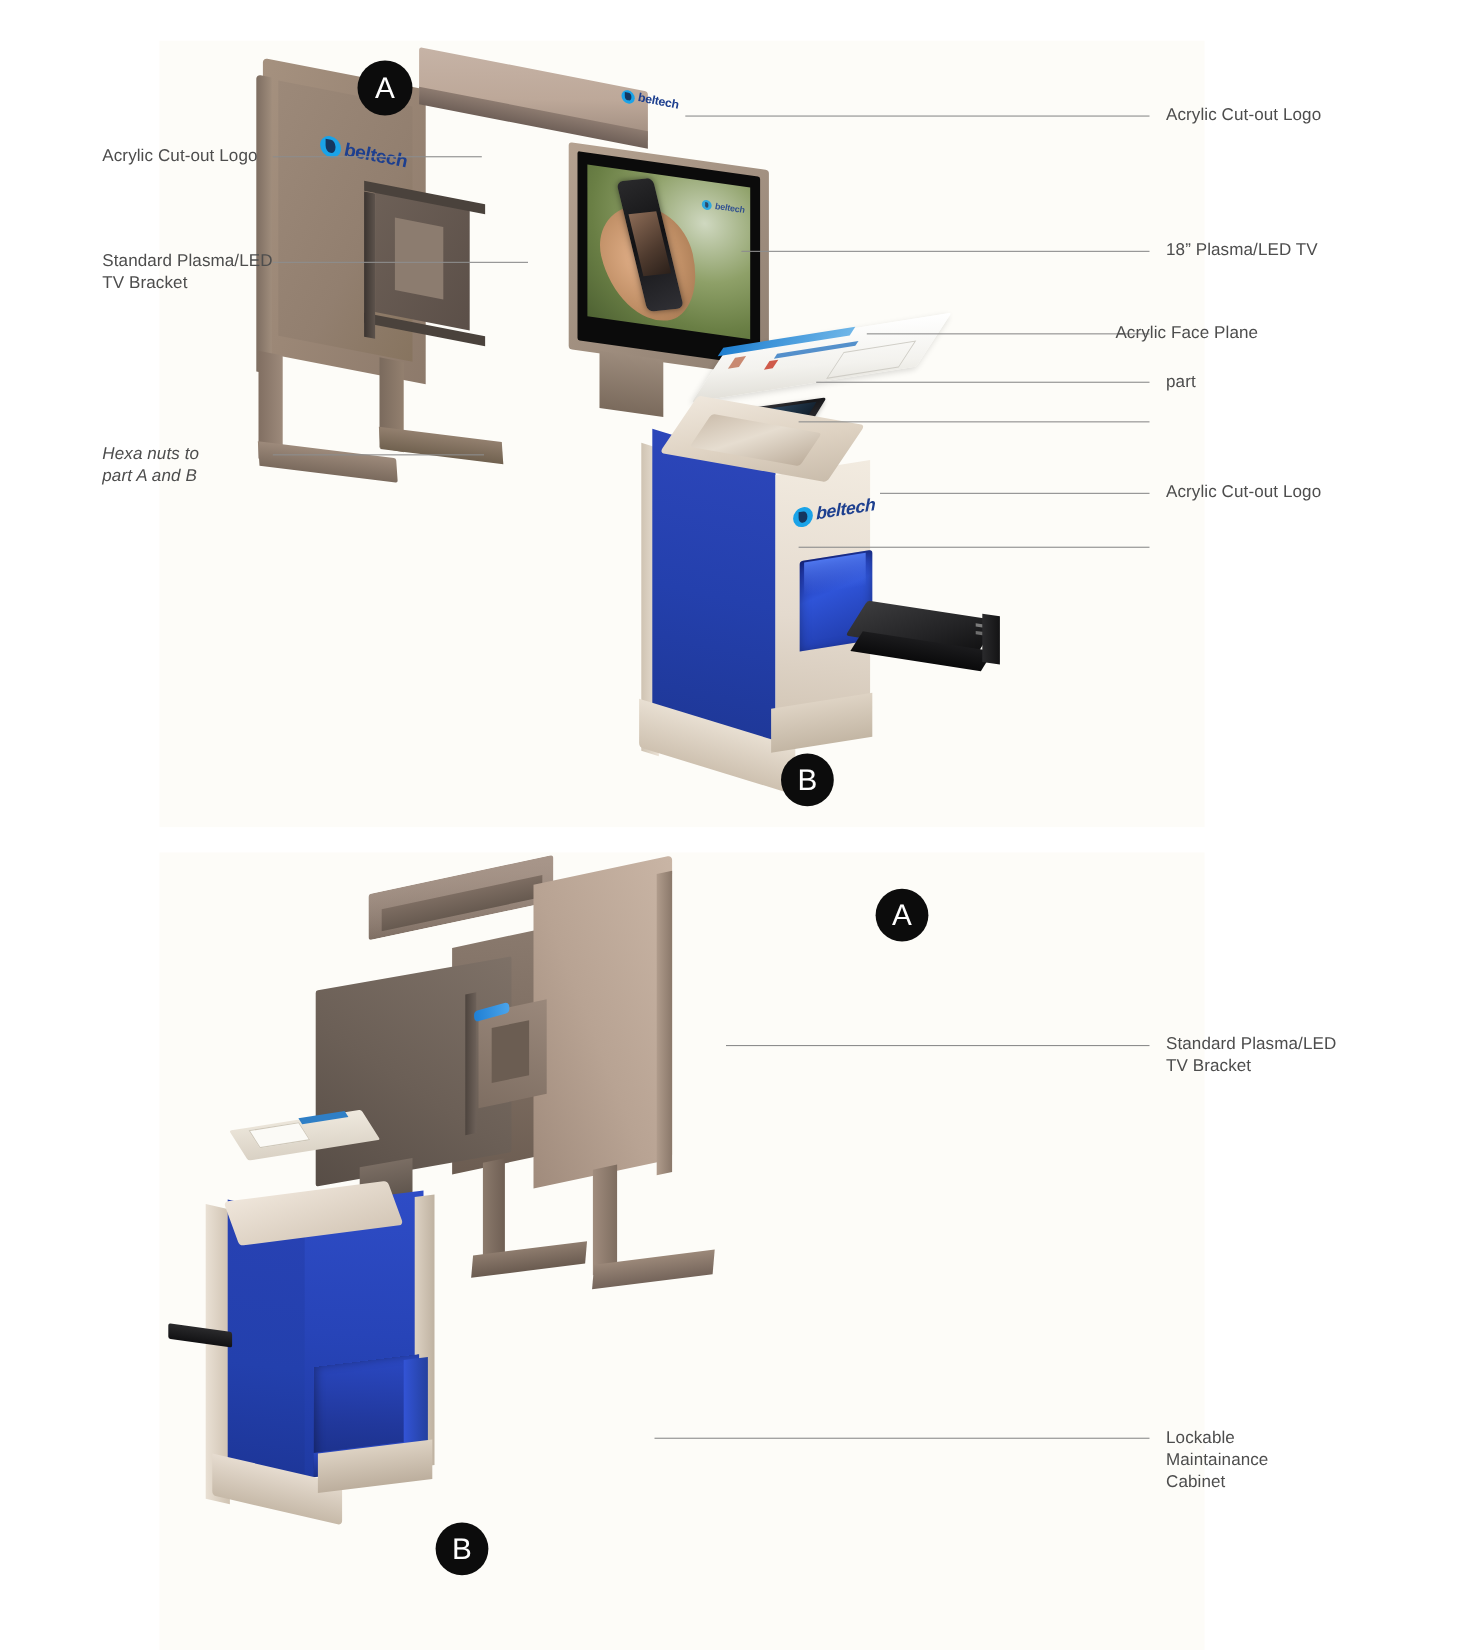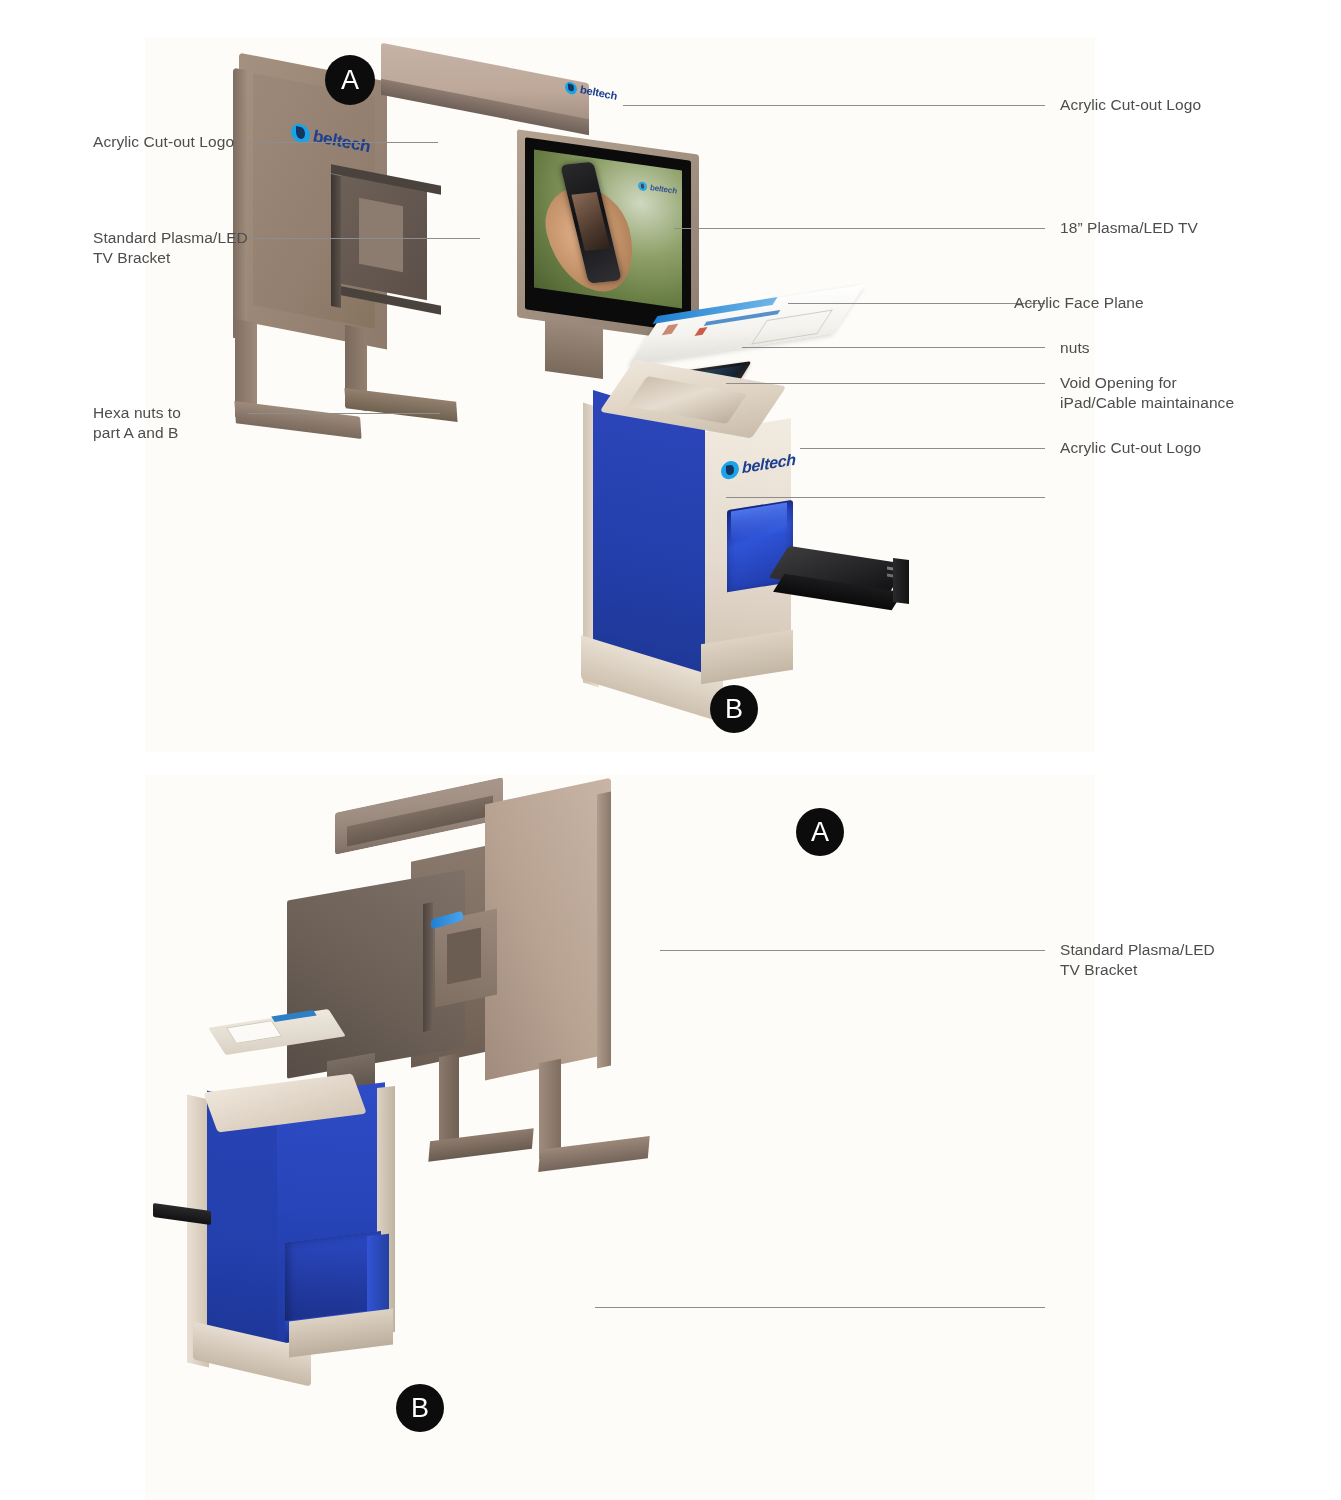--- a/index.html
+++ b/index.html
@@ -628,27 +628,28 @@
   <div class="leader" style="left:726px; top:383px; width:319px;"></div>
   <div class="leader" style="left:800px; top:448px; width:245px;"></div>
   <div class="leader" style="left:726px; top:497px; width:319px;"></div>
 
   <div class="leader" style="left:660px; top:950px; width:385px;"></div>
   <div class="leader" style="left:595px; top:1307px; width:450px;"></div>
 
   <div class="label left" style="left:93px; top:132px; width:170px;">Acrylic Cut-out Logo</div>
   <div class="label left" style="left:93px; top:228px; width:180px;">Standard Plasma/LED
 TV Bracket</div>
-  <div class="label left" style="left:93px; top:403px; width:180px;">Hexa nuts to
+  <div class="label left" style="left:93px; top:403px; width:180px;font-style:italic;">Hexa nuts to
 part A and B</div>
 
   <div class="label right" style="left:1060px; top:95px; width:250px;">Acrylic Cut-out Logo</div>
   <div class="label right" style="left:1060px; top:218px; width:250px;">18” Plasma/LED TV</div>
   <div class="label right" style="left:1014px; top:293px; width:250px;">Acrylic Face Plane</div>
-  <div class="label right" style="left:1060px; top:338px; width:250px;">nuts</div>
-  <div class="label right" style="left:1060px; top:373px; width:260px;">Void Opening for
-iPad/Cable maintainance</div>
+  <div class="label right" style="left:1060px; top:338px; width:250px;">part</div>
   <div class="label right" style="left:1060px; top:438px; width:250px;">Acrylic Cut-out Logo</div>
 
   <div class="label right" style="left:1060px; top:940px; width:255px;">Standard Plasma/LED
 TV Bracket</div>
+  <div class="label right" style="left:1060px; top:1298px; width:250px;">Lockable
+Maintainance
+Cabinet</div>
 
 </div>
 
 </body></html>

